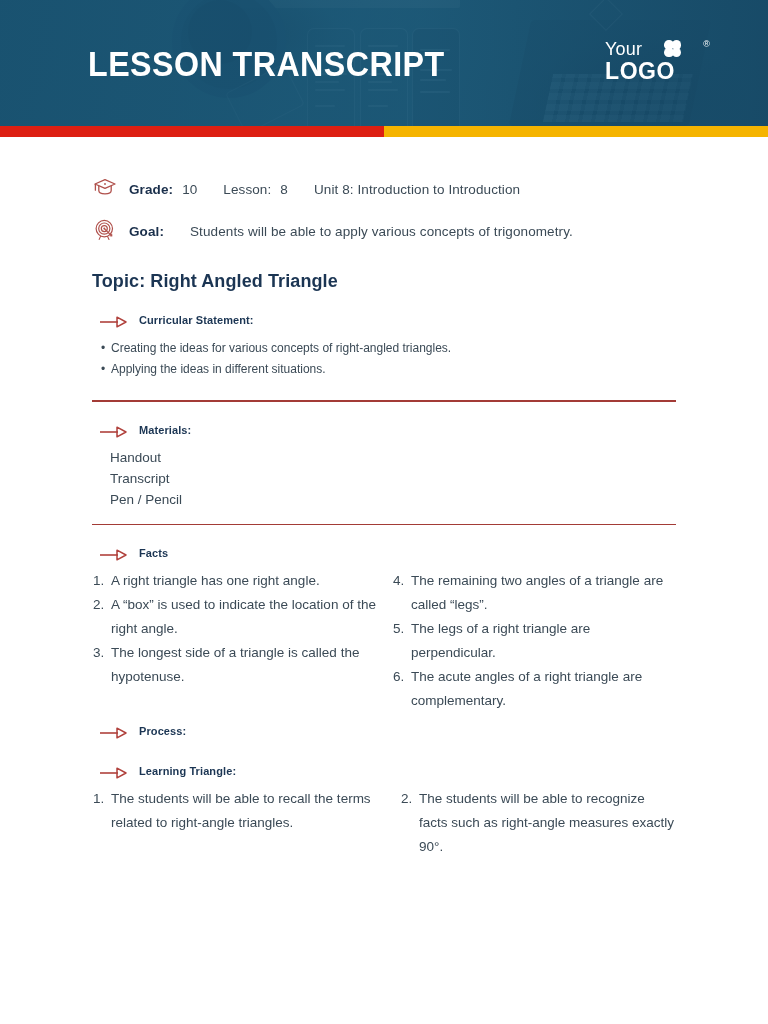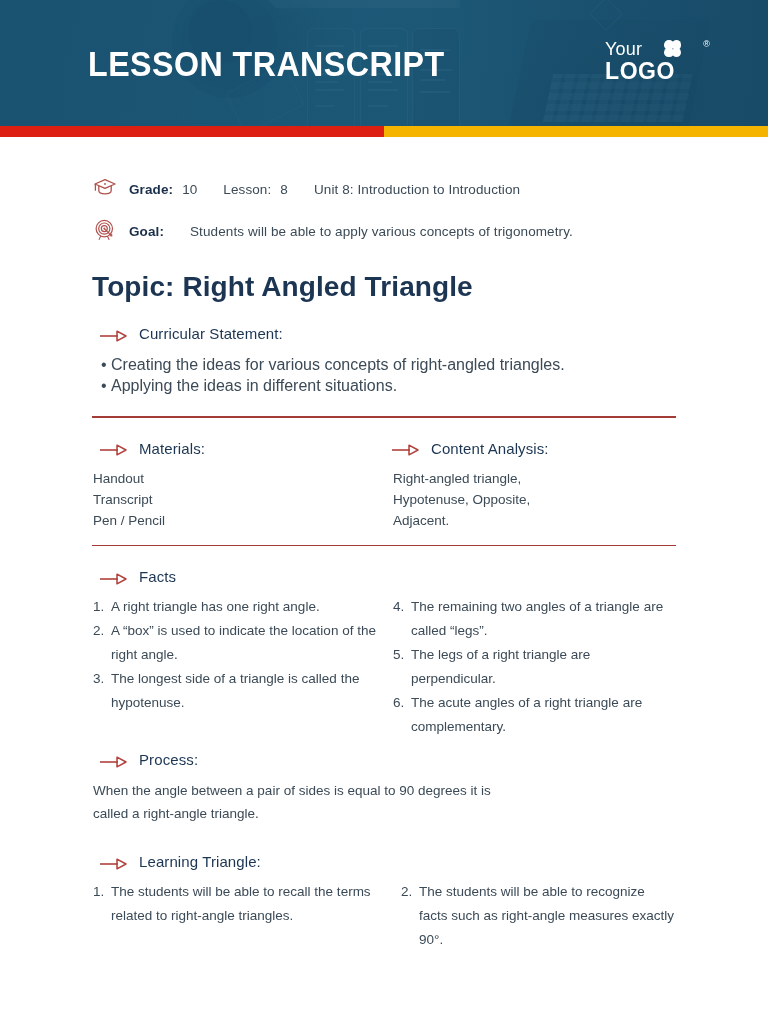--- a/index.html
+++ b/index.html
@@ -166,45 +166,45 @@
     color: #3b4a56;
     letter-spacing: .1px;
   }
   .meta-text b { color: #1a2f4b; font-weight: bold; }
   .meta-gap-sm { display: inline-block; width: 9px; }
   .meta-gap-lg { display: inline-block; width: 26px; }
 
   
   .topic-heading {
     margin-top: 26px;
-    font-size: 28px;
+    font-size: 18px;
     font-weight: bold;
     color: #1b3553;
     letter-spacing: .1px;
   }
 
   
   .sec-label {
     display: flex;
     align-items: center;
     gap: 9px;
     margin-top: 22px;
     margin-left: 8px;
   }
   .arrow-icon { flex: 0 0 30px; width: 30px; height: 12px; }
   .sec-label-text {
-    font-size: 15px;
-    font-weight: normal;
+    font-size: 11px;
+    font-weight: bold;
     color: #1b3553;
     letter-spacing: .1px;
   }
 
   .bullets { margin-top: 12px; margin-left: 9px; }
   .bullet {
-    font-size: 16px;
+    font-size: 12px;
     color: #3b4a56;
     line-height: 21px;
     padding-left: 10px;
     position: relative;
   }
   .bullet::before {
     content: "•";
     position: absolute;
     left: 0;
     color: #3b4a56;
@@ -217,21 +217,21 @@
   }
 
   .two-col {
     display: flex;
     margin-top: 0;
   }
   .col-left  { width: 300px; flex: 0 0 300px; }
   .col-right { flex: 1; }
   .col-right.indent { padding-left: 8px; }
 
-  .plain-lines { margin-top: 11px; margin-left: 1px; }
+  .plain-lines { margin-top: 11px; margin-left: 18px; }
   .plain-lines div {
     font-size: 13.5px;
     line-height: 21px;
     color: #3b4a56;
   }
 
   .numlist { margin-top: 10px; margin-left: 1px; }
   .numitem {
     display: flex;
     font-size: 13.5px;
@@ -373,36 +373,20 @@
           </svg>
         </span>
         <span class="sec-label-text">Materials:</span>
       </div>
       <div class="plain-lines">
         <div>Handout</div>
         <div>Transcript</div>
         <div>Pen / Pencil</div>
       </div>
     </div>
-    <div class="col-right">
-      <div class="sec-label" style="margin-left:0">
-        <span class="arrow-icon">
-          <svg viewBox="0 0 30 12" width="30" height="12">
-            <path d="M0 6 H18" stroke="#b0413c" stroke-width="1.6"></path>
-            <path d="M17 1.2 L26 6 L17 10.8 Z" fill="none" stroke="#b0413c" stroke-width="1.5" stroke-linejoin="round"></path>
-          </svg>
-        </span>
-        <span class="sec-label-text">Content Analysis:</span>
-      </div>
-      <div class="plain-lines">
-        <div>Right-angled triangle,</div>
-        <div>Hypotenuse, Opposite,</div>
-        <div>Adjacent.</div>
-      </div>
-    </div>
   </div>
 
   <div class="rule" style="margin-top:14px"></div>
 
   <div class="sec-label">
     <span class="arrow-icon">
       <svg viewBox="0 0 30 12" width="30" height="12">
         <path d="M0 6 H18" stroke="#b0413c" stroke-width="1.6"></path>
         <path d="M17 1.2 L26 6 L17 10.8 Z" fill="none" stroke="#b0413c" stroke-width="1.5" stroke-linejoin="round"></path>
       </svg>
@@ -446,21 +430,20 @@
 
   <div class="sec-label" style="margin-top:12px">
     <span class="arrow-icon">
       <svg viewBox="0 0 30 12" width="30" height="12">
         <path d="M0 6 H18" stroke="#b0413c" stroke-width="1.6"></path>
         <path d="M17 1.2 L26 6 L17 10.8 Z" fill="none" stroke="#b0413c" stroke-width="1.5" stroke-linejoin="round"></path>
       </svg>
     </span>
     <span class="sec-label-text">Process:</span>
   </div>
-  <div class="para">When the angle between a pair of sides is equal to 90 degrees it is called a right-angle triangle.</div>
 
   <div class="sec-label" style="margin-top:28px">
     <span class="arrow-icon">
       <svg viewBox="0 0 30 12" width="30" height="12">
         <path d="M0 6 H18" stroke="#b0413c" stroke-width="1.6"></path>
         <path d="M17 1.2 L26 6 L17 10.8 Z" fill="none" stroke="#b0413c" stroke-width="1.5" stroke-linejoin="round"></path>
       </svg>
     </span>
     <span class="sec-label-text">Learning Triangle:</span>
   </div>

